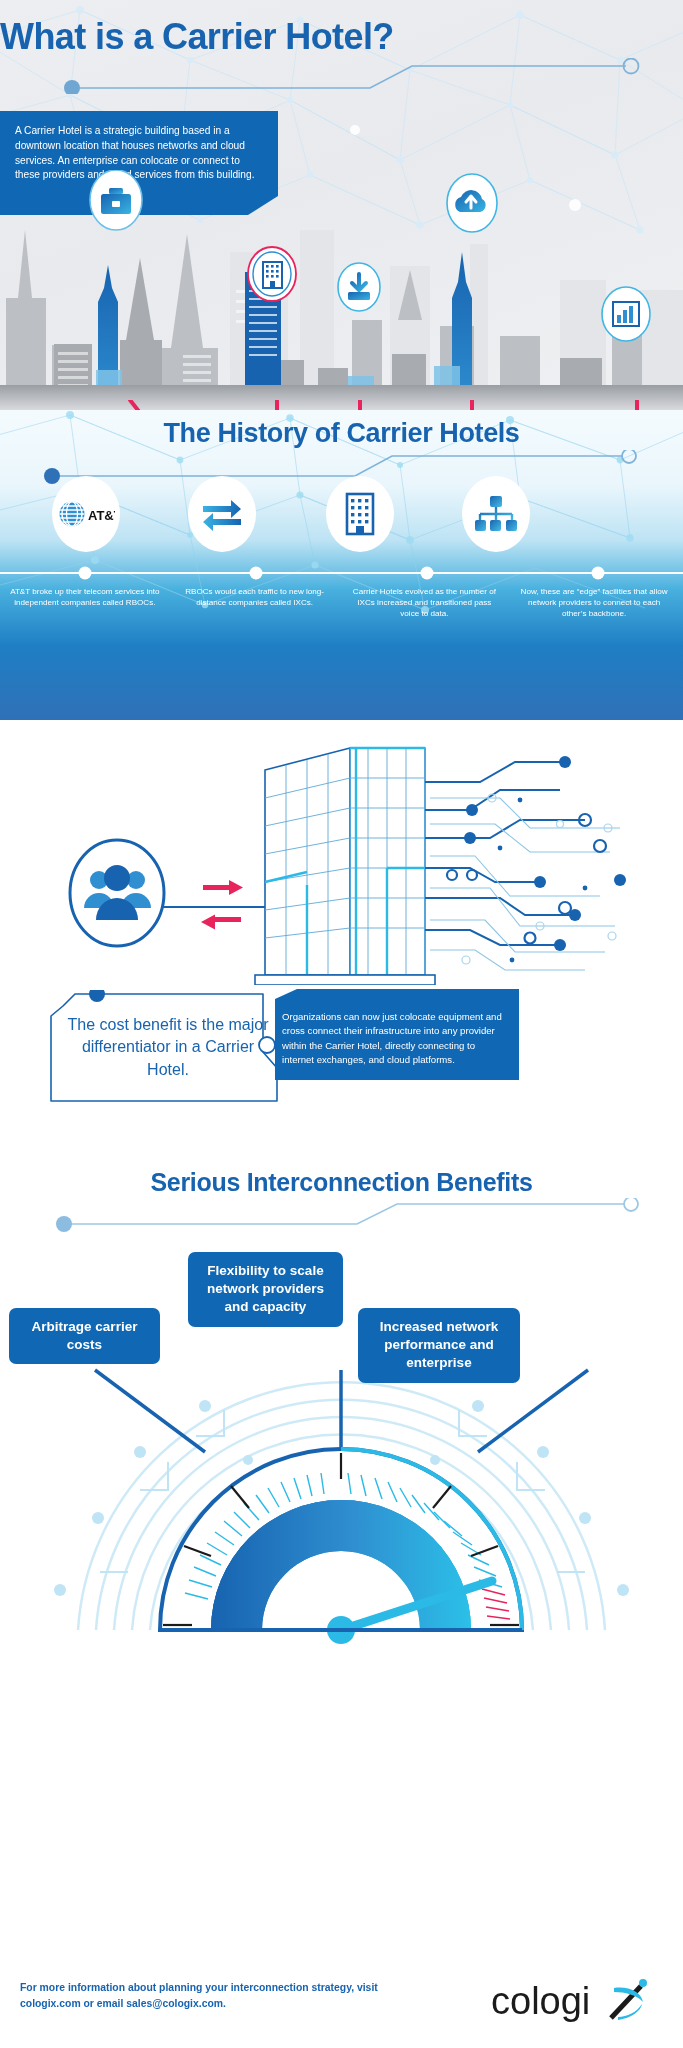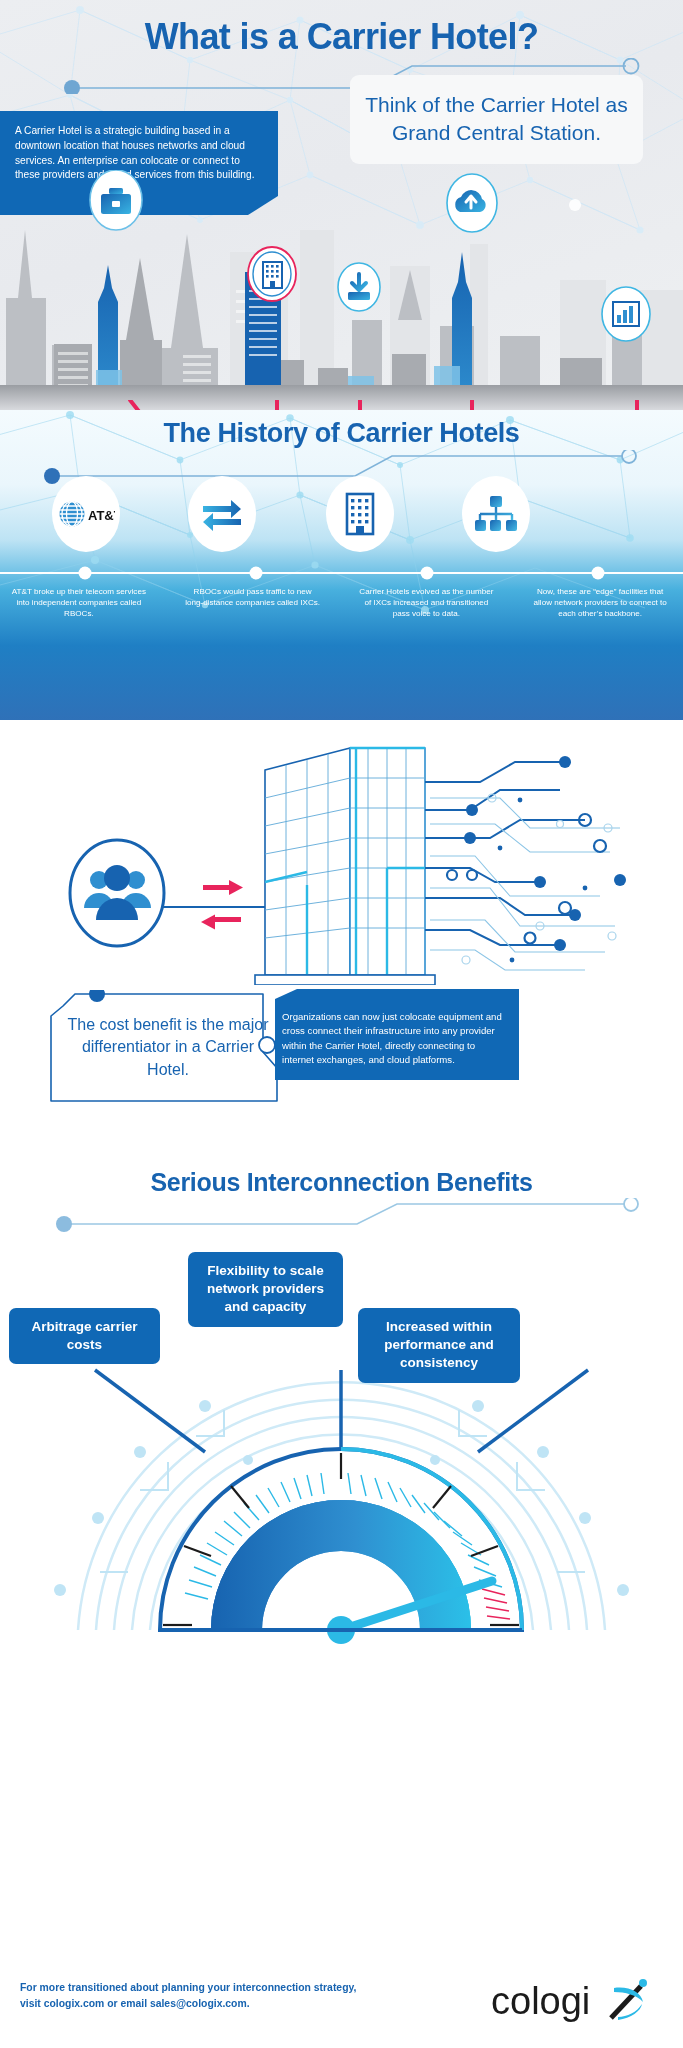--- a/index.html
+++ b/index.html
@@ -15,21 +15,21 @@
   
   .hero {
     position: relative; width: 683px; height: 410px;
     background: linear-gradient(160deg,#eceef1 0%, #e8eaee 45%, #eef0f2 100%);
     overflow: hidden;
   }
   .netbg { position:absolute; inset:0; }
 
   .hero-title {
     position: absolute; top: 16px; left: 0; width: 683px;
-    text-align: center;
+    text-align: left;
     font-size: 36px; font-weight: bold; letter-spacing:-0.6px;
     color: #1763b0;
   }
   .connector-1 { position:absolute; top:58px; left:60px; }
 
   .blue-callout {
     position:absolute; left:0; top:111px; width:278px;
     background:#1068b5; color:#fff;
     padding: 13px 16px 13px 15px;
     font-size: 10.2px; line-height: 1.45;
@@ -57,21 +57,21 @@
     position:absolute; top:8px; left:0; width:683px; text-align:center;
     font-size:27px; font-weight:bold; color:#1763b0; letter-spacing:-0.4px;
   }
   .connector-2 { position:absolute; top:40px; left:40px; }
   .tl-icons { position:absolute; top:66px; left:0; width:683px; height:76px; }
   .tl-icon {
     position:absolute; width:68px; height:76px; border-radius:50%;
     background:#fff; display:flex; align-items:center; justify-content:center;
   }
   .tl-axis { position:absolute; top:155px; left:0; width:683px; height:16px; }
-  .tl-caps { position:absolute; top:176px; left:0; width:679px; display:flex;gap:16px; }
+  .tl-caps { position:absolute; top:176px; left:0; width:679px; display:flex; }
   .tl-cap {
     flex:1; text-align:center; color:#fff; font-size:8.1px; line-height:1.38;
     padding:0 10px;
   }
 
   
   .mid { position:relative; width:683px; height:430px; background:#fff; overflow:hidden; }
 
   .cost-bubble {
     position:absolute; left:45px; top:270px; width:250px; height:115px;
@@ -171,21 +171,20 @@
       <circle cx="571" cy="8" r="7.5" fill="none" stroke="#7fb3d9" stroke-width="1.8"></circle>
     </svg>
 
     <div class="blue-callout">
       <span>A Carrier Hotel is a strategic building based in a downtown location that houses networks and cloud services. An enterprise can colocate or connect to these providers and cloud services from this building.</span>
       <svg class="tail" viewBox="0 0 278 19" preserveAspectRatio="none">
         <polygon points="0,0 278,0 248,19 0,19" fill="#1068b5"></polygon>
       </svg>
     </div>
 
-    <div class="white-callout">Think of the Carrier Hotel as Grand Central Station.</div>
 
     <svg class="skyline" viewBox="0 0 683 240">
       <defs>
         <linearGradient id="gBlue" x1="0" y1="0" x2="0" y2="1">
           <stop offset="0%" stop-color="#1763b0"></stop>
             <stop offset="100%" stop-color="#2f8fd0"></stop>
         </linearGradient>
         <linearGradient id="gIcon" x1="0" y1="0" x2="1" y2="1">
           <stop offset="0%" stop-color="#1763b0"></stop>
             <stop offset="100%" stop-color="#39b4e3"></stop>
@@ -469,21 +468,21 @@
     <svg class="tl-axis" viewBox="0 0 683 16">
       <line x1="0" y1="8" x2="683" y2="8" stroke="#ffffff" stroke-width="2"></line>
       <circle cx="85" cy="8" r="6.5" fill="#ffffff"></circle>
       <circle cx="256" cy="8" r="6.5" fill="#ffffff"></circle>
       <circle cx="427" cy="8" r="6.5" fill="#ffffff"></circle>
       <circle cx="598" cy="8" r="6.5" fill="#ffffff"></circle>
     </svg>
 
     <div class="tl-caps">
       <div class="tl-cap">AT&amp;T broke up their telecom services into independent companies called RBOCs.</div>
-      <div class="tl-cap">RBOCs would pass traffic to new long-distance companies called IXCs.</div>
+      <div class="tl-cap">RBOCs would each traffic to new long-distance companies called IXCs.</div>
       <div class="tl-cap">Carrier Hotels evolved as the number of IXCs increased and transitioned pass voice to data.</div>
       <div class="tl-cap">Now, these are “edge” facilities that allow network providers to connect to each other’s backbone.</div>
     </div>
   </div>
 
   <div class="mid">
 
     <svg style="position:absolute;left:0;top:0;" width="683" height="265" viewBox="0 0 683 265">
 
       <g>
@@ -710,25 +709,25 @@
 
       <g>
         <line x1="341" y1="290" x2="492" y2="241" stroke="#2bb9e6" stroke-width="9" stroke-linecap="round"></line>
         <circle cx="341" cy="290" r="14" fill="#2bb9e6"></circle>
       </g>
       <line x1="160" y1="290" x2="522" y2="290" stroke="#1763b0" stroke-width="4"></line>
     </svg>
 
     <div class="bene-box" id="bene-left">Arbitrage carrier costs</div>
     <div class="bene-box" id="bene-top">Flexibility to scale network providers and capacity</div>
-    <div class="bene-box" id="bene-right">Increased within performance and consistency</div>
+    <div class="bene-box" id="bene-right">Increased network performance and enterprise</div>
   </div>
 
   <div class="footer">
-    <div class="footer-text">For more transitioned about planning your interconnection strategy, visit cologix.com or email sales@cologix.com.</div>
+    <div class="footer-text">For more information about planning your interconnection strategy, visit cologix.com or email sales@cologix.com.</div>
     <div class="logo">
       <svg width="170" height="48" viewBox="0 0 170 48">
         <text x="0" y="36" font-family="Liberation Sans, sans-serif" font-size="38" fill="#1b1b1b">cologi</text>
         <path d="M120,40 L150,8" stroke="#1b1b1b" stroke-width="5" fill="none"></path>
         <path d="M123,10 C138,8 150,14 152,24 C146,17 134,14 123,14 Z" fill="#2bb9e6"></path>
         <path d="M127,42 C140,40 150,33 151,26 C146,34 136,39 127,39 Z" fill="#2bb9e6"></path>
         <circle cx="152" cy="5" r="4" fill="#2bb9e6"></circle>
       </svg>
     </div>
   </div>

